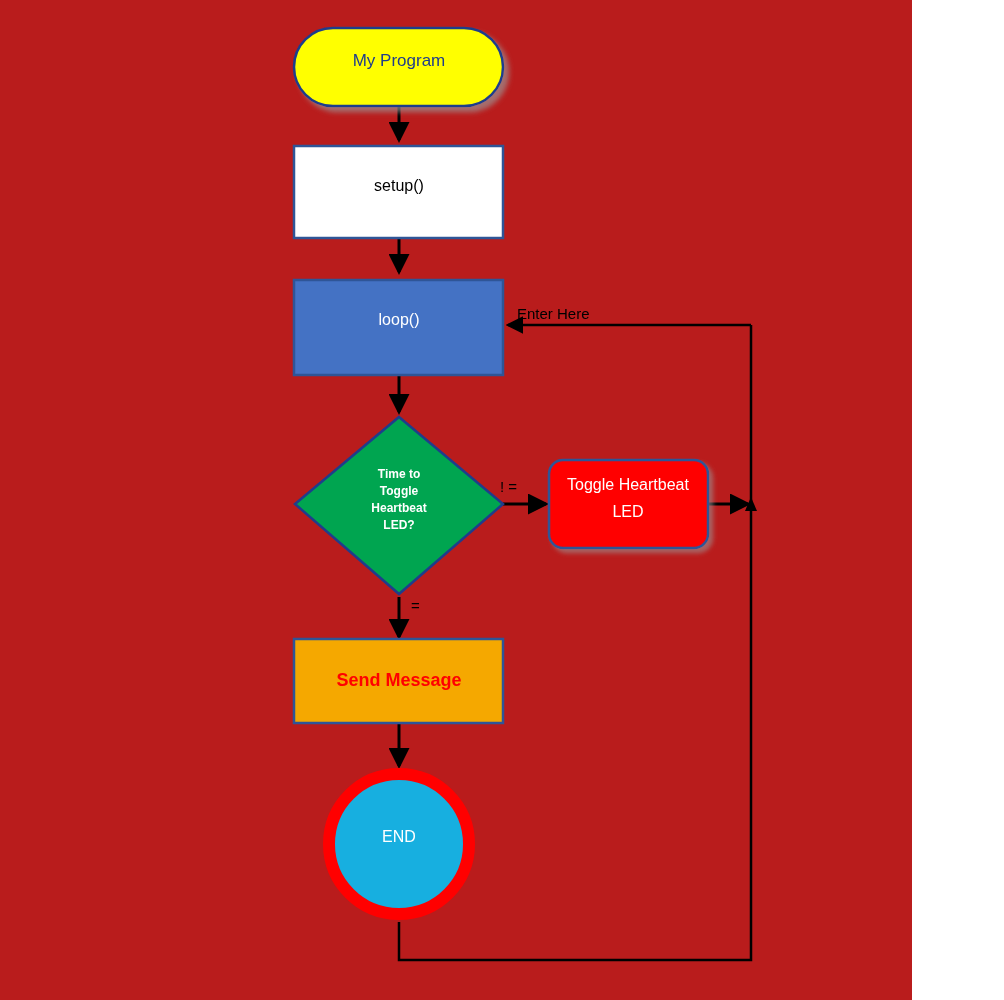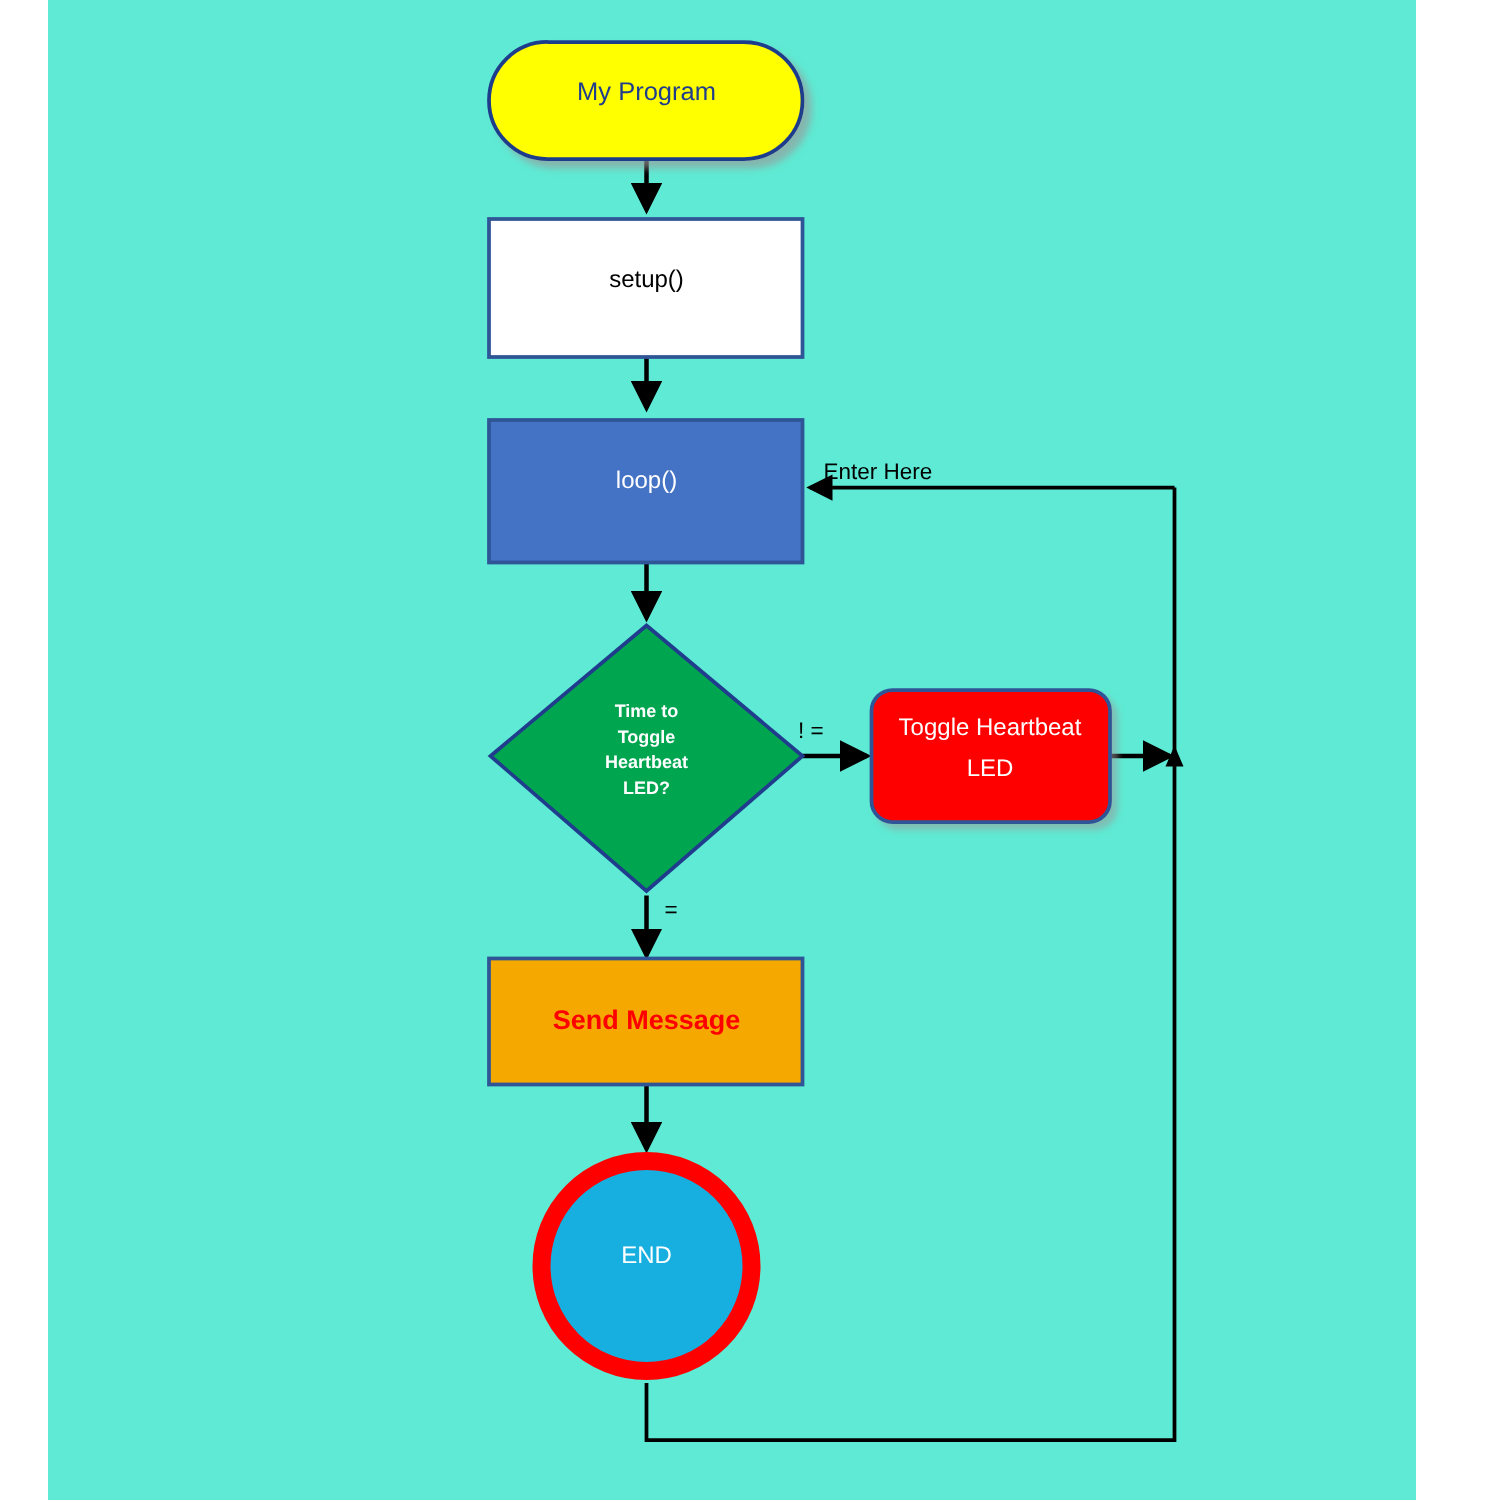--- a/index.html
+++ b/index.html
@@ -8,23 +8,22 @@
     padding: 0;
     background: #ffffff;
   }
   body {
     font-family: "Liberation Sans", sans-serif;
   }
   #canvas {
     position: relative;
     width: 912px;
     height: 1000px;
-    background: #5eead4;
+    background: #b91c1c;
     overflow: hidden;
-    margin-left: 32px;
   }
   svg#flow {
     position: absolute;
     left: 0;
     top: 0;
     width: 1004px;
     height: 1000px;
   }
   .node-text {
     font-family: "Liberation Sans", sans-serif;

